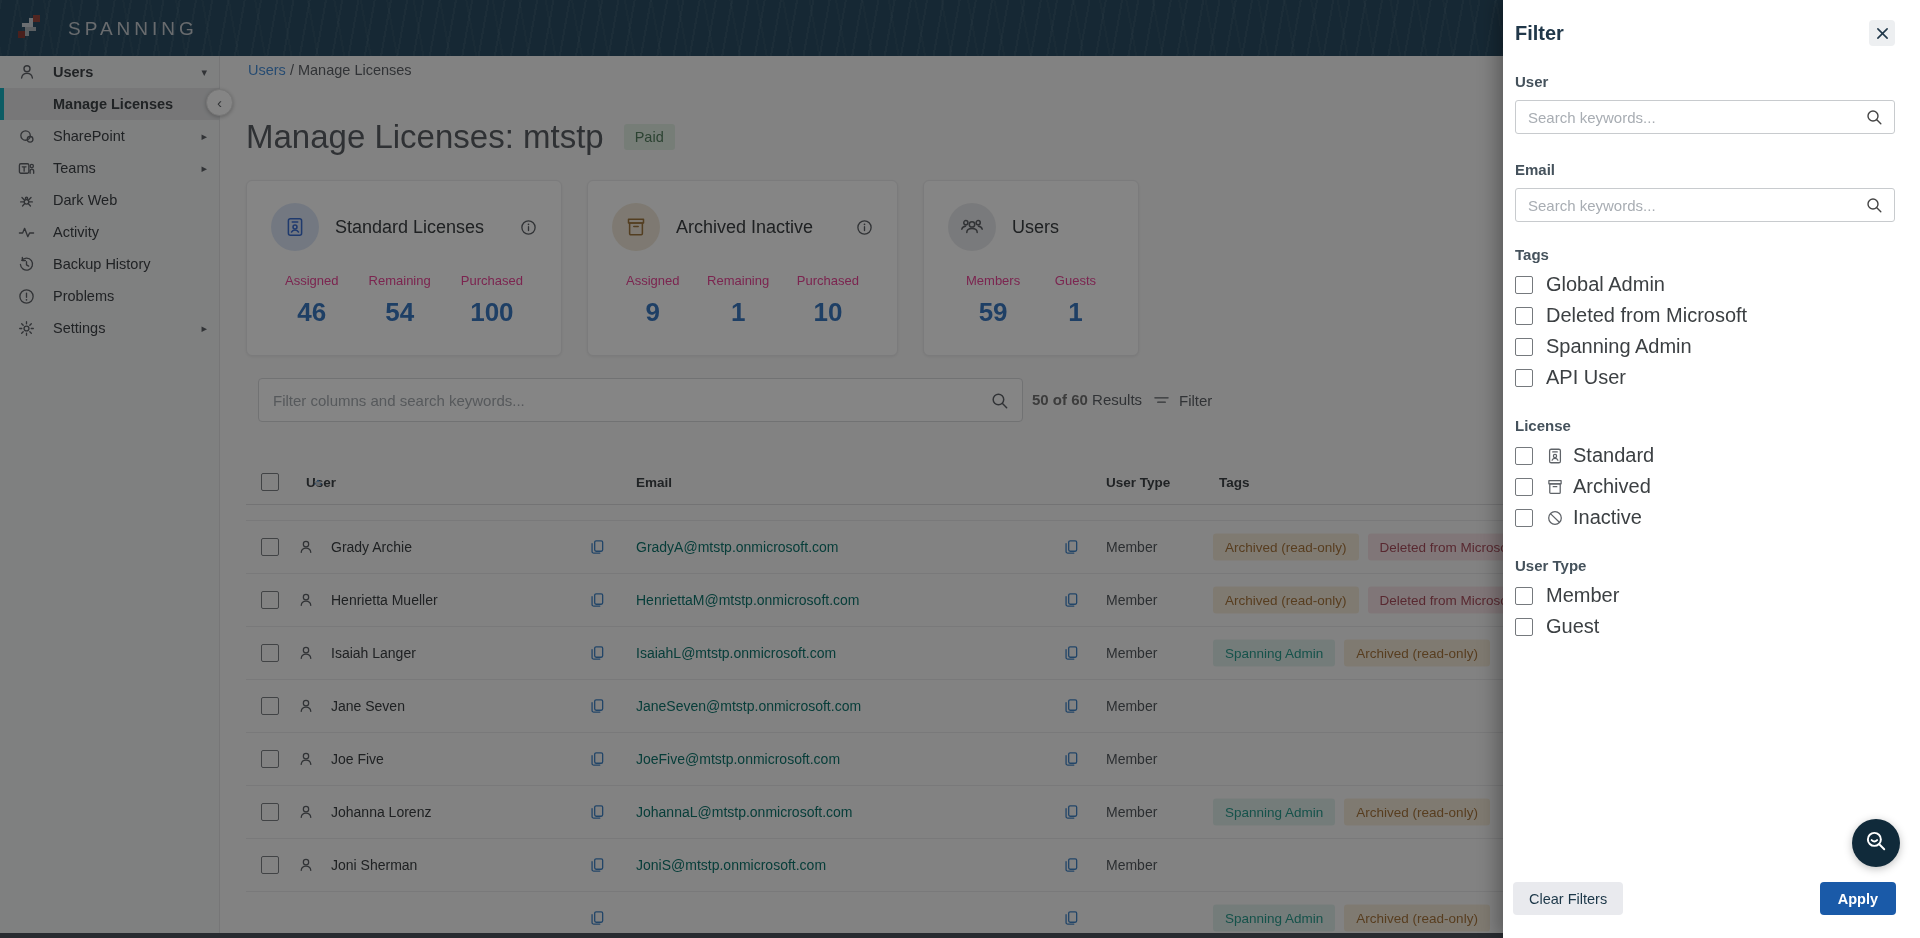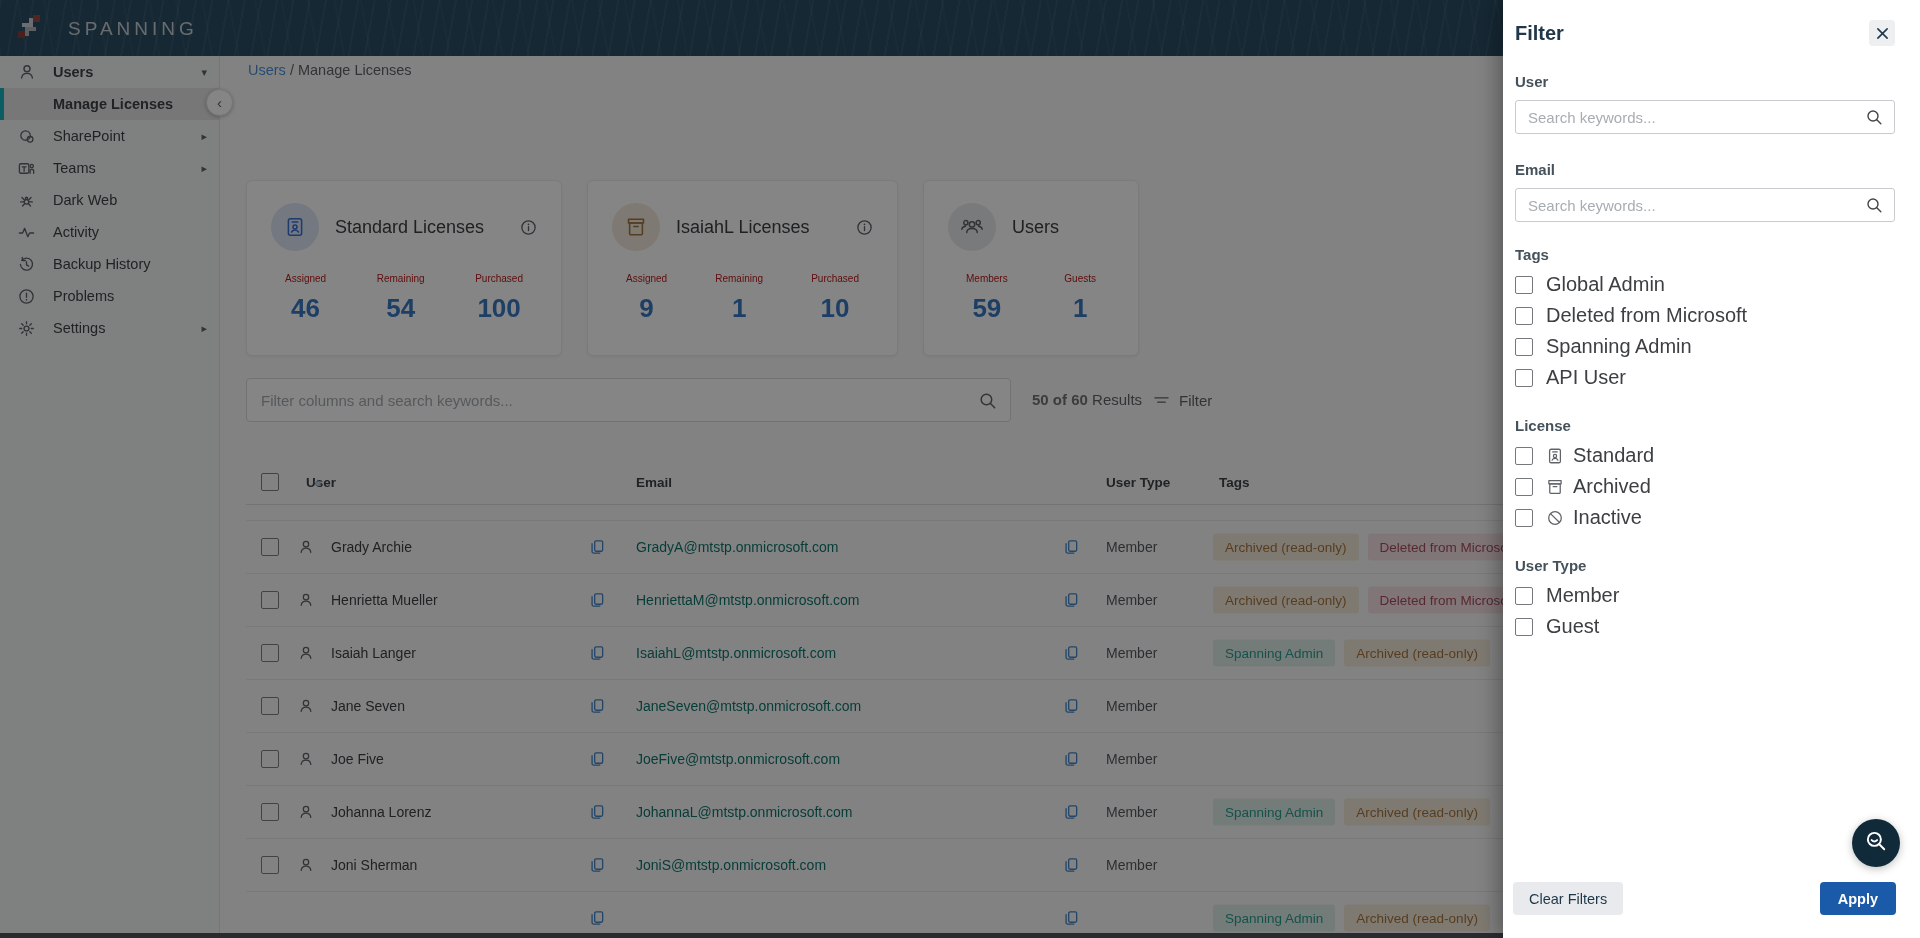--- a/index.html
+++ b/index.html
@@ -53,25 +53,25 @@
   .card-head{ display:flex; align-items:center; }
   .icon-circle{ width:48px; height:48px; border-radius:50%; display:flex; align-items:center; justify-content:center; }
   .ic-blue{ background:#dde7f8; color:#3d6fd2; }
   .ic-tan{ background:#f2e9da; color:#a07840; }
   .ic-gray{ background:#e9eaed; color:#5f6368; }
   .card-title{ margin-left:16px; font-size:18px; color:#3c4043; }
   .card-info{ margin-left:auto; color:#5f6368; cursor:pointer; display:flex; }
   .stats{ display:flex; justify-content:space-between; margin-top:22px; padding:0 14px; }
   .card-usr .stats{ padding:0 18px; }
   .stat{ display:flex; flex-direction:column; align-items:center; }
-  .slabel{ font-size:10px; color:#b91c1c; }
+  .slabel{ font-size:13px; color:#ec4899; }
   .svalue{ margin-top:9px; font-size:26px; font-weight:bold; color:var(--stat_blue,#3b79c2); }
 
   .toolbar{ position:absolute; left:0; top:322px; width:100%; height:44px; }
-  .search-box{ position:absolute; left:26px; width:765px; height:44px; background:#fff;
+  .search-box{ position:absolute; left:38px; width:765px; height:44px; background:#fff;
     border:1px solid #d9dadc; border-radius:4px; }
   .search-box input{ width:100%; height:100%; border:none; outline:none; background:transparent;
     font-family:inherit; font-size:15px; color:#3c4043; padding:0 44px 0 14px; }
   .search-box input::placeholder{ color:#a6abb0; }
   .search-box .sicon{ position:absolute; right:13px; top:12px; color:#5f6368; }
   .results{ position:absolute; left:805px; top:0; line-height:44px; font-size:15px; color:#5f6368; }
   .results b{ color:#737373;margin-left:7px; }
   .filter-btn{ position:absolute; left:933px; top:0; height:44px; display:flex; align-items:center;
     color:#5f6368; font-size:15px; cursor:pointer; }
   .filter-btn .ficn{ margin-right:9px; display:flex; }
@@ -241,20 +241,24 @@
   </aside>
 
   <div class="collapse-btn">‹</div>
 
   <main class="main">
     <div class="breadcrumb">
       <a>Users</a>
       <span>/ Manage Licenses</span>
     </div>
 
+    <div class="page-title-row">
+      <h1 class="page-title">Manage Licenses: mtstp</h1>
+      <span class="paid-badge">Paid</span>
+    </div>
 
     <div class="cards">
       <div class="card card-std">
         <div class="card-head">
           <span class="icon-circle ic-blue">
             <svg class="st" viewBox="0 0 20 20" width="22" height="22">
                 <rect x="4" y="2.5" width="12" height="15" rx="1.8"></rect>
                 <path d="M7.5 5.5h5"></path>
                 <circle cx="10" cy="10" r="1.8"></circle>
                 <path d="M6.8 14.6c.6-1.3 1.8-1.9 3.2-1.9s2.6.6 3.2 1.9"></path>
@@ -287,21 +291,21 @@
 
       <div class="card card-arc">
         <div class="card-head">
           <span class="icon-circle ic-tan">
             <svg class="st" viewBox="0 0 20 20" width="22" height="22">
                 <path d="M3.2 3h13.6v3.4H3.2z"></path>
                 <path d="M4.2 6.4h11.6V16a1 1 0 0 1-1 1H5.2a1 1 0 0 1-1-1z"></path>
                 <path d="M8 9.6h4"></path>
               </svg>
           </span>
-          <span class="card-title">IsaiahL Licenses</span>
+          <span class="card-title">Archived Inactive</span>
           <span class="card-info">
             <svg class="st" viewBox="0 0 18 18" width="17" height="17">
                 <circle cx="9" cy="9" r="7"></circle>
                 <path d="M9 8.2v4"></path>
                 <circle cx="9" cy="5.6" r="0.9" fill="currentColor" stroke="none"></circle>
               </svg>
           </span>
         </div>
         <div class="stats">
           <div class="stat">

